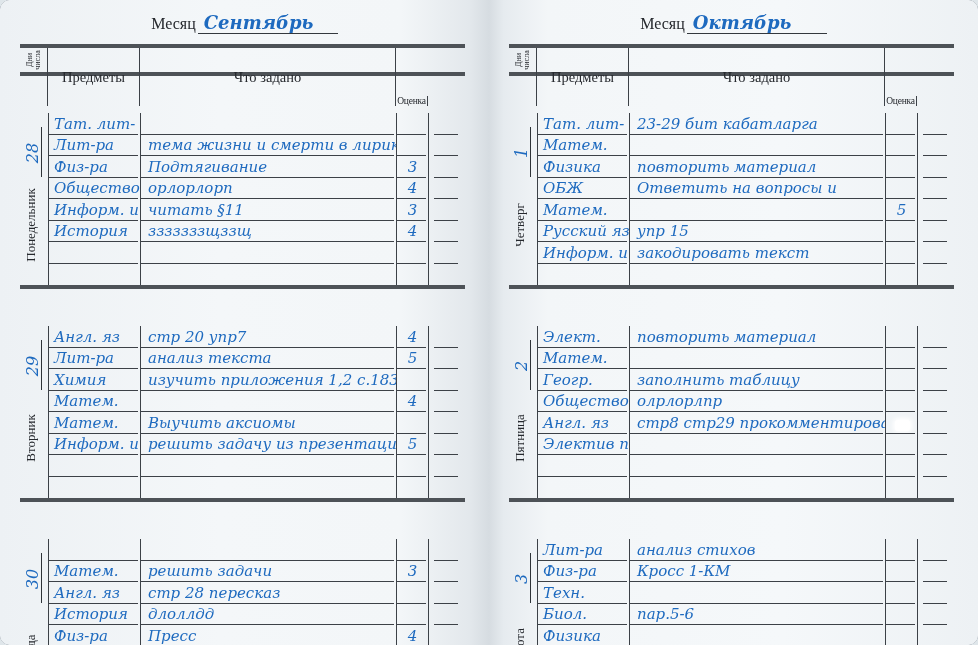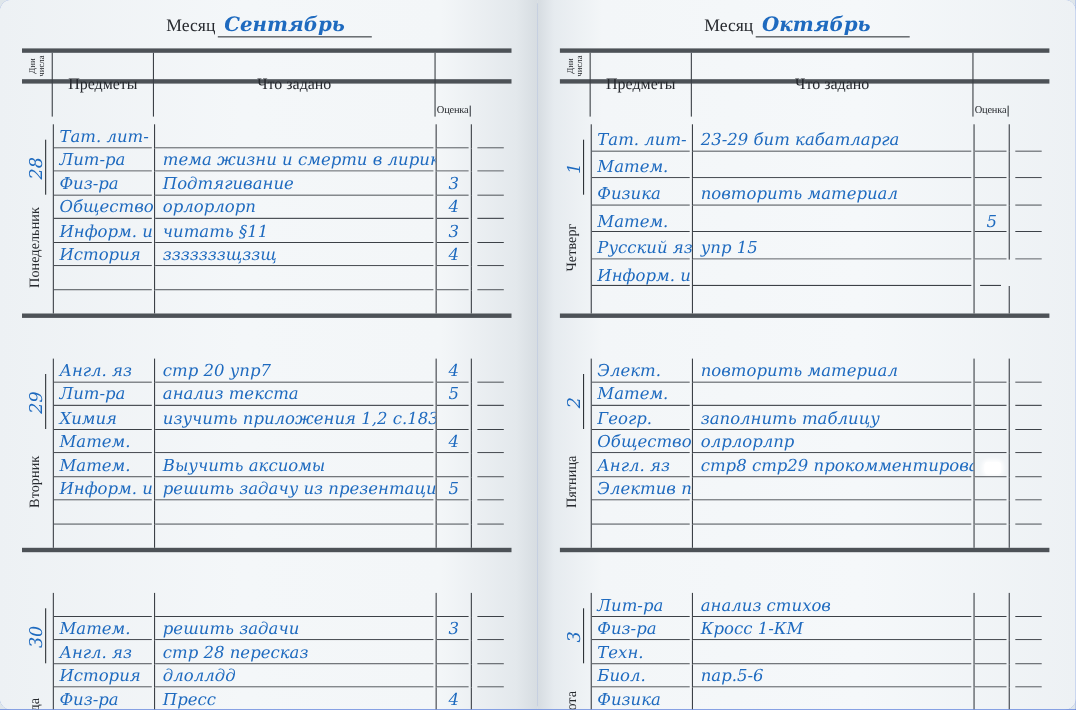--- a/index.html
+++ b/index.html
@@ -6,21 +6,21 @@
     --ink:#1e6abf;
     --print:#26292e;
     --thin:#3c4147;
     --thick:#4d5257;
   }
   *{margin:0;padding:0;box-sizing:border-box;}
   html,body{width:978px;height:645px;overflow:hidden;}
   body{font-family:"Liberation Serif","DejaVu Serif",serif;background:#dfe6ea;}
   .spread{
     position:relative;width:978px;height:645px;border-radius:10px;overflow:hidden;
-    background:#1d4ed8;
+    background:#0f172a;
     box-shadow:inset 0 0 0 3px #f6fafc, inset 0 0 22px rgba(140,160,178,.28);
   }
   .pages{display:flex;width:100%;height:100%;}
   .page{position:relative;width:489px;height:645px;}
   .page.left{background:linear-gradient(90deg,#edf1f4 0%,#f4f7f9 45%,#f3f6f8 82%,#e3e8ec 96%,#d6dce1 100%);}
   .page.right{background:linear-gradient(90deg,#d6dce1 0%,#e6ebef 3%,#f3f6f8 12%,#f5f8fa 60%,#edf1f4 100%);}
 
   
   .month{display:flex;justify-content:center;align-items:baseline;margin-top:14px;height:26px;}
   .mlabel{font-size:16px;color:var(--print);}
@@ -304,33 +304,40 @@
                   <div class="cell grade ink"></div>
                   <div class="cell extra"></div>
                 </div>
                 <div class="row">
                   <div class="cell subj ink">Физика</div>
                   <div class="cell task ink">повторить материал</div>
                   <div class="cell grade ink"></div>
                   <div class="cell extra"></div>
                 </div>
                 <div class="row">
+                  <div class="cell subj ink">ОБЖ</div>
+                  <div class="cell task ink">Ответить на вопросы и</div>
+                  <div class="cell grade ink"></div>
+                  <div class="cell extra"></div>
+                </div>
+                <div class="row">
                   <div class="cell subj ink">Матем.</div>
                   <div class="cell task ink"></div>
                   <div class="cell grade ink">5</div>
                   <div class="cell extra"></div>
                 </div>
                 <div class="row">
                   <div class="cell subj ink">Русский яз.</div>
                   <div class="cell task ink">упр 15</div>
                   <div class="cell grade ink"></div>
                   <div class="cell extra"></div>
                 </div>
                 <div class="row">
                   <div class="cell subj ink">Информ. и</div>
+                  <div class="cell task ink">закодировать текст</div>
                   <div class="cell grade ink"></div>
                   <div class="cell extra"></div>
                 </div>
                 <div class="row">
                   <div class="cell subj ink"></div>
                   <div class="cell task ink"></div>
                   <div class="cell grade ink"></div>
                   <div class="cell extra"></div>
                 </div>
               </div>

